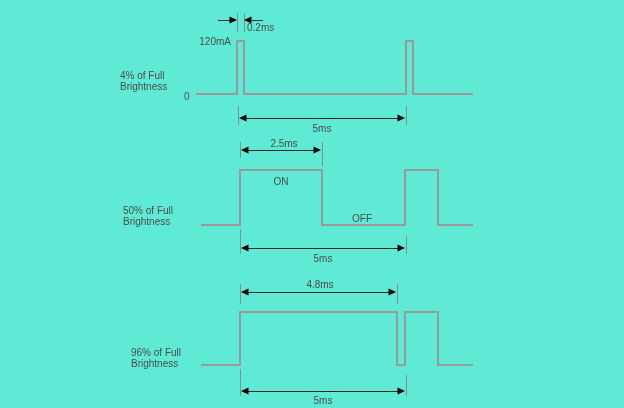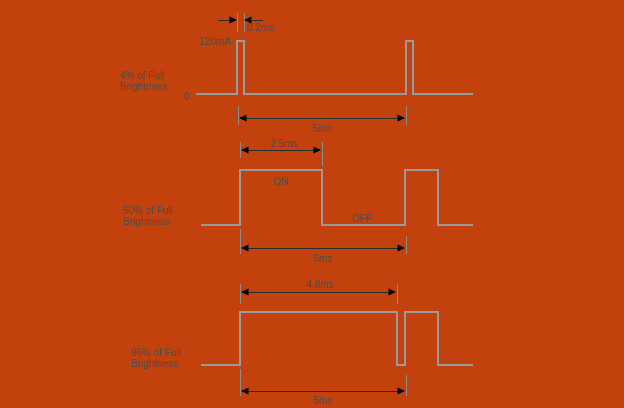--- a/index.html
+++ b/index.html
@@ -1,19 +1,19 @@
 <!DOCTYPE html>
 <html><head>
 <meta charset="utf-8">
 <style>
   html,body { margin:0; padding:0; background:#ffffff; }
   .canvas {
     position:relative;
     width:624px; height:408px;
-    background:#c2410c;
+    background:#5eead4;
     overflow:hidden;
   }
   svg text {
     font-family:"Liberation Sans", sans-serif;
     font-size:10px;
     fill:#4d4d4d;
   }
   .trace { fill:none; stroke:#9a9a9a; stroke-width:1.3; shape-rendering:crispEdges; }
   .tick  { stroke:#8c8c8c; stroke-width:1; shape-rendering:crispEdges; }
   .dim   { stroke:#2b2b2b; stroke-width:1; shape-rendering:crispEdges; }

